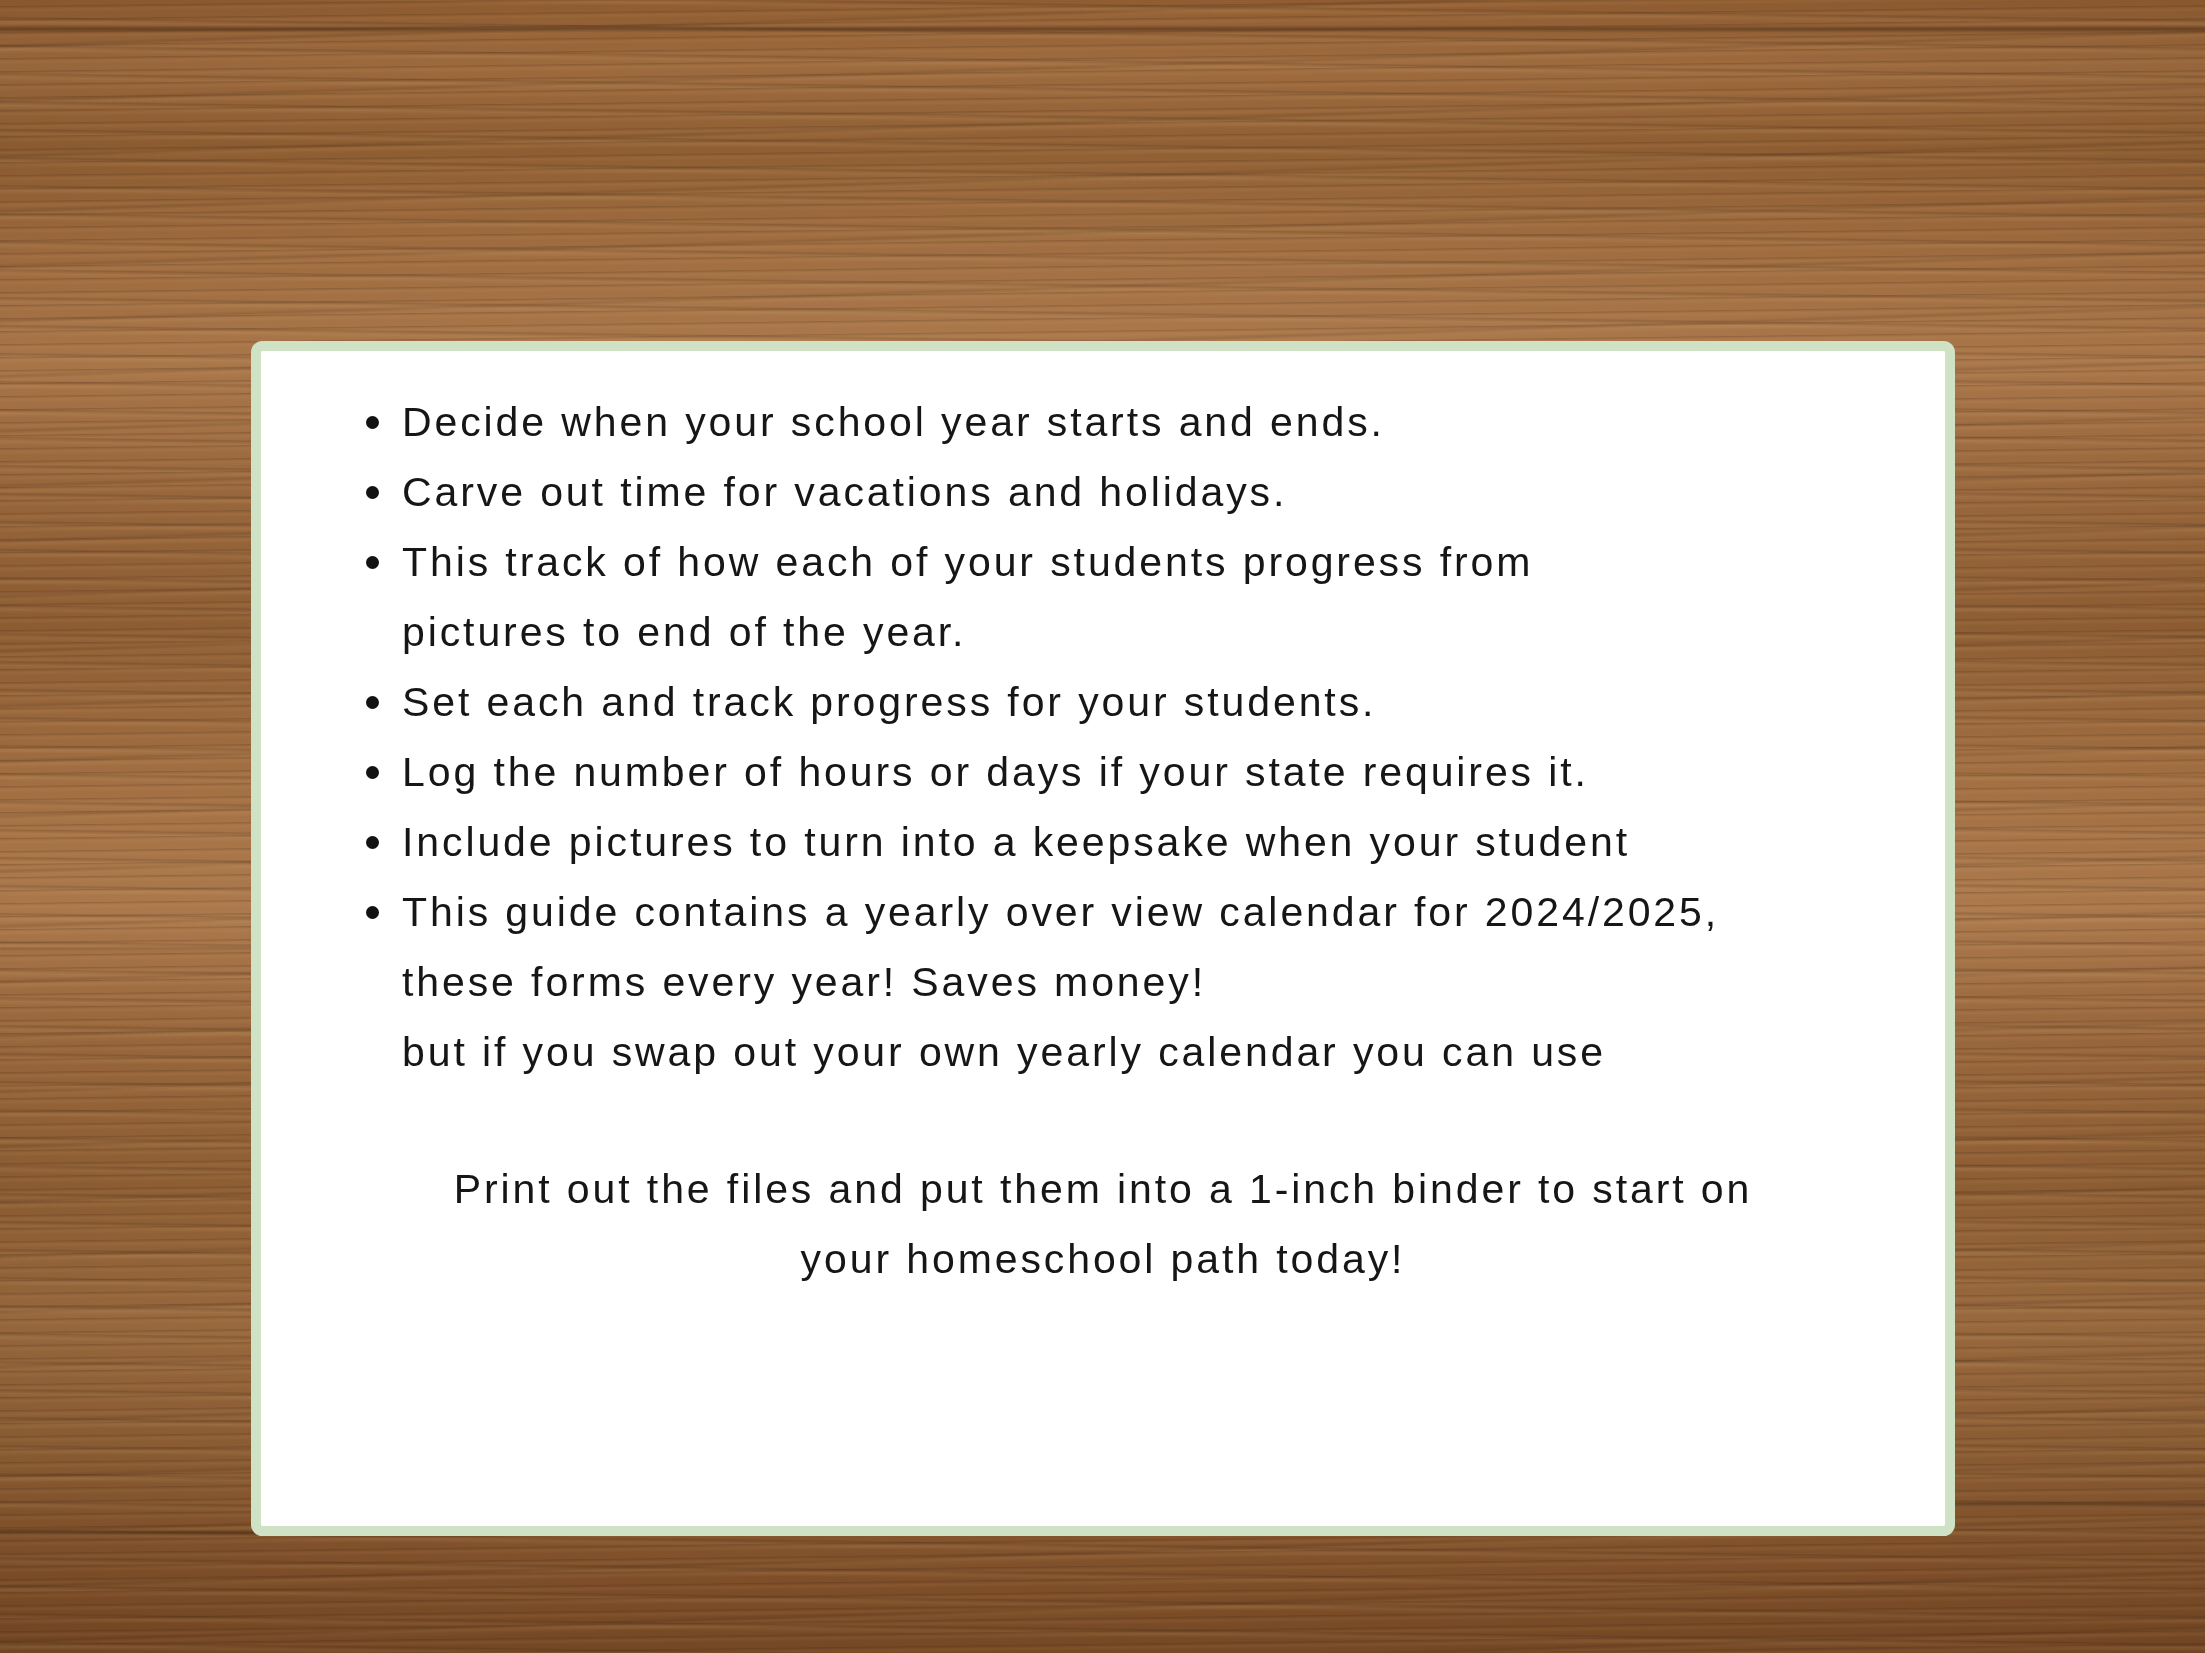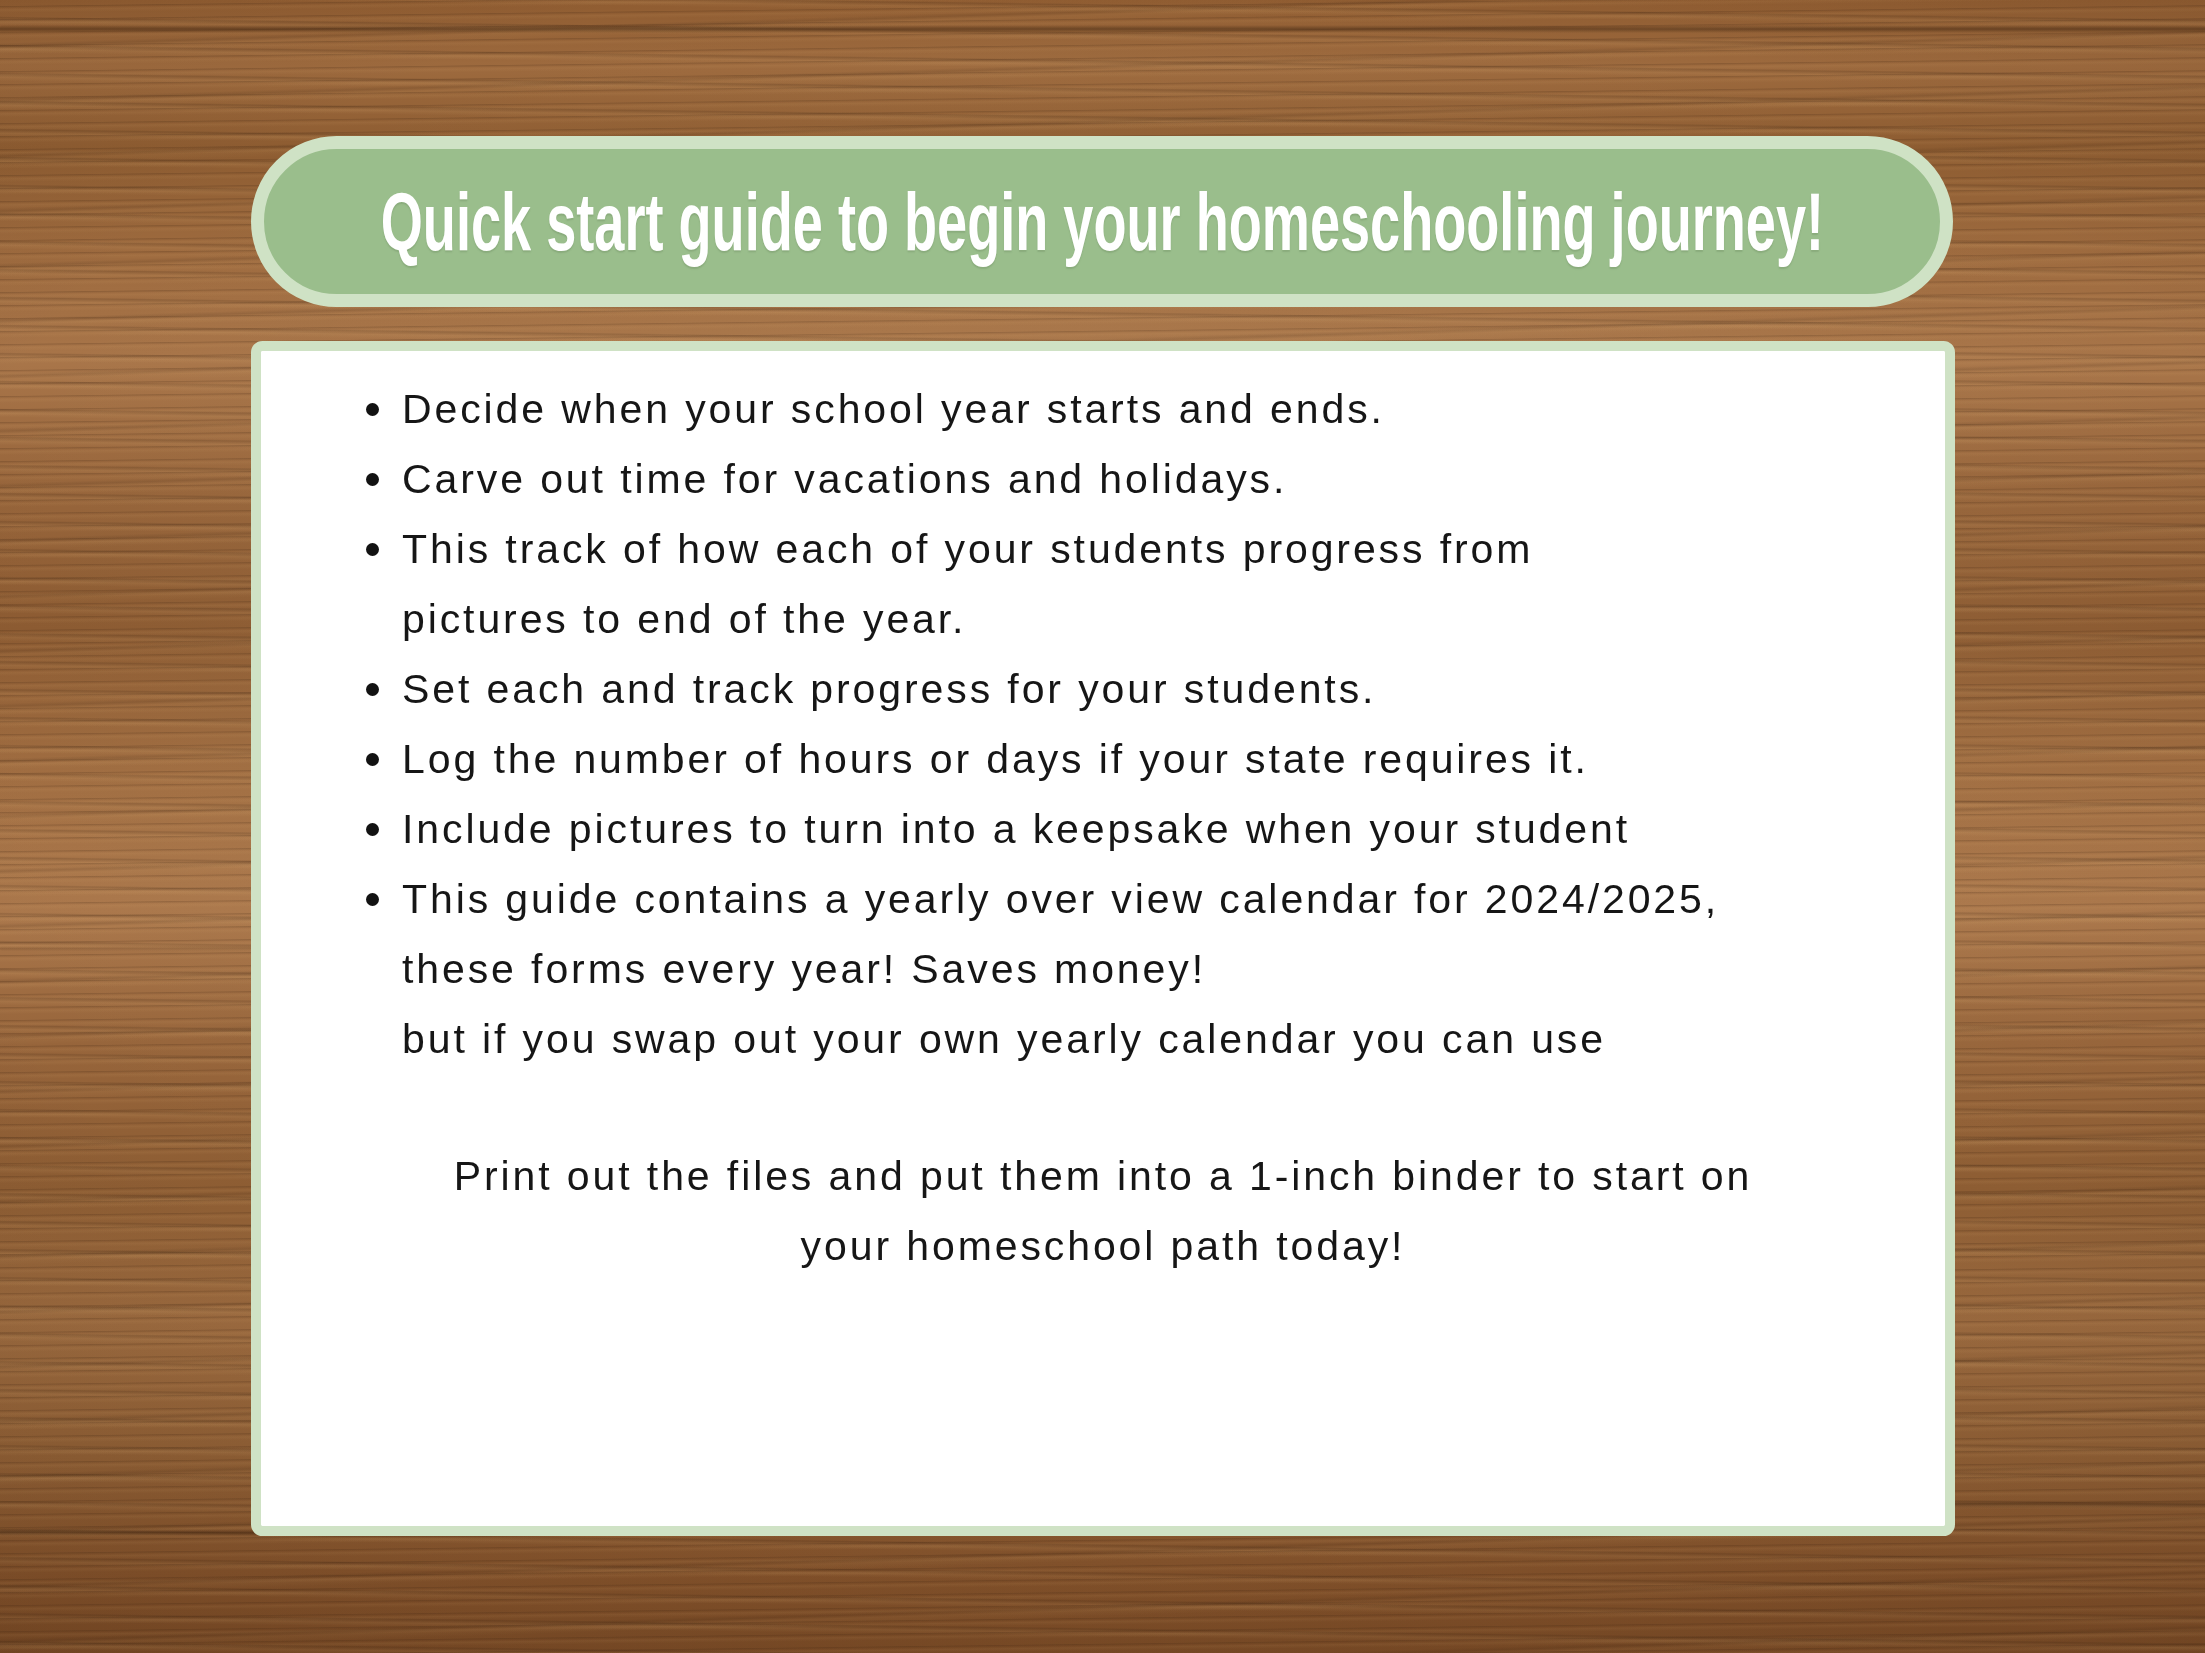--- a/index.html
+++ b/index.html
@@ -74,21 +74,21 @@
     width:1704px; height:1195px;
     box-sizing:border-box;
     background:#ffffff;
     border:10.6px solid #cfe2c5;
     border-radius:11.4px;
     color:#161616;
   }
   .bullet-list{
     list-style:none;
     margin:0;
-    padding:23px 33px 0 105px;
+    padding:36px 33px 0 105px;
   }
   .bullet-item{
     display:flex;
     align-items:flex-start;
   }
   .bullet-dot{
     flex:0 0 auto;
     width:13px; height:13px;
     border-radius:50%;
     background:#121212;
@@ -112,23 +112,20 @@
 </head>
 <body>
 
 <div class="canvas">
   <div class="seam seam-top"></div>
   <div class="seam seam-mid-left"></div>
   <div class="seam seam-bottom-left"></div>
   <div class="seam seam-bottom-right"></div>
   <div class="vignette"></div>
 
-  <div class="title-banner">
-    <div class="title-text">Quick start guide to begin your homeschooling journey!</div>
-  </div>
 
   <div class="content-card">
     <ul class="bullet-list">
         <li class="bullet-item">
           <span class="bullet-dot"></span>
           <div class="bullet-lines">
             <div class="line">Decide when your school year starts and ends.</div>
           </div>
         </li>
         <li class="bullet-item">

